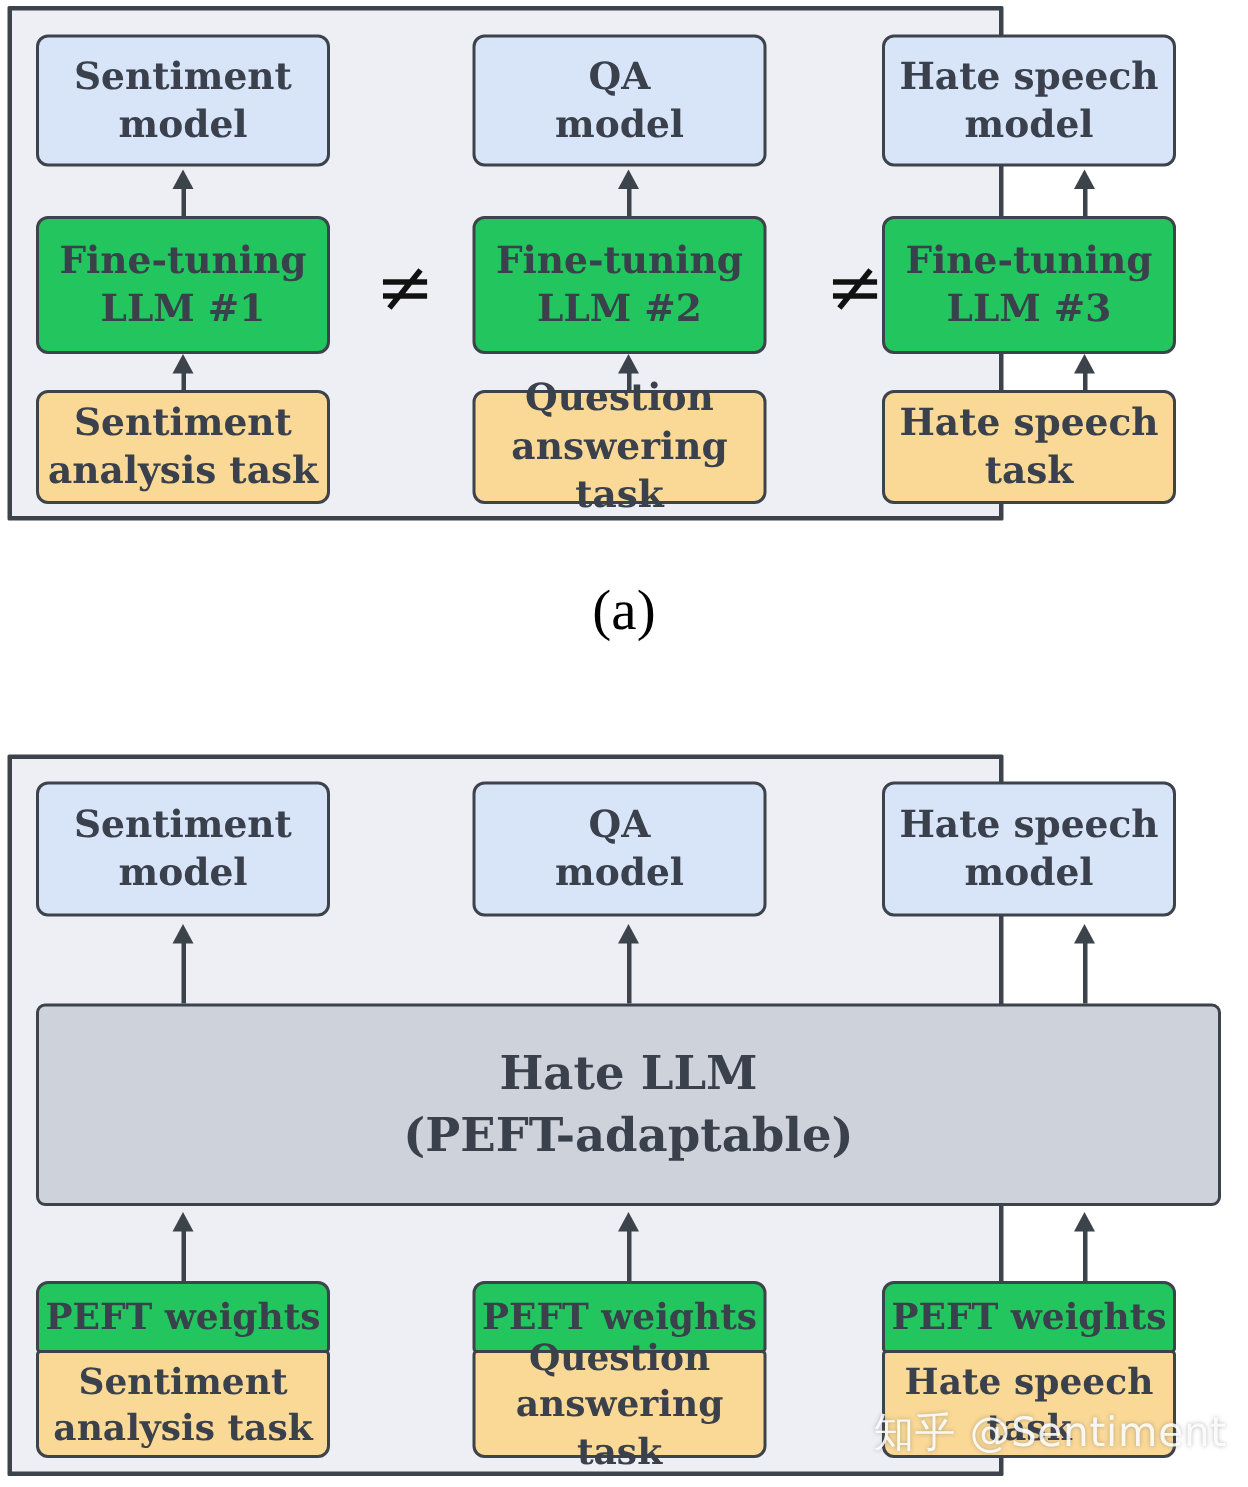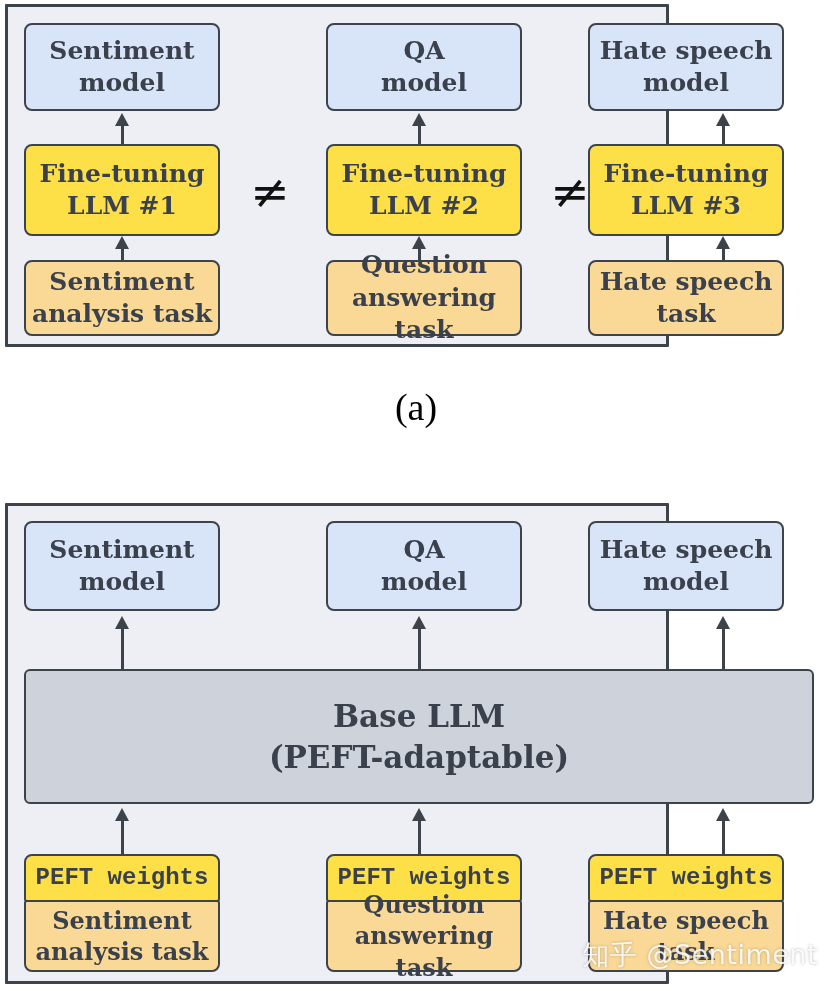--- a/index.html
+++ b/index.html
@@ -18,36 +18,36 @@
   #panel-b { top: 503px; height: 481px; }
 
   .box {
     position: absolute; box-sizing: border-box;
     border: 2.5px solid #3d434b; border-radius: 8px;
     display: flex; align-items: center; justify-content: center;
     text-align: center; font-weight: bold; color: #3a414c;
     font-size: 25px; line-height: 1.3; white-space: pre-line;
   }
   .blue   { background: #d8e4f8; }
-  .pink   { background: #fde047; }
+  .pink   { background: #22c55e; }
   .yellow { background: #fad996; }
   .gray   { background: #ced3db; }
 
   
-  .col0 { left: 16px; }  .col1 { left: 318px; }  .col2 { left: 580px; }
+  .col0 { left: 16px; }  .col1 { left: 307px; }  .col2 { left: 580px; }
   .wbox { width: 196px; }
 
   
   #panel-a .model-row { top: 16px;  height: 88px; }
   #panel-a .ft-row    { top: 137px; height: 92px; }
   #panel-a .task-row  { top: 253px; height: 76px; }
 
   
   #panel-b .model-row { top: 15px;  height: 90px; }
-  #panel-b .peft-row  { top: 348px; height: 48px; border-radius: 8px 8px 3px 3px; font-family: Liberation Mono, monospace; }
+  #panel-b .peft-row  { top: 348px; height: 48px; border-radius: 8px 8px 3px 3px; }
   #panel-b .task-row  { top: 394px; height: 72px; border-radius: 3px 3px 8px 8px; font-size: 24px; }
   #panel-b .peft-row  { font-size: 24px; }
 
   #base-llm {
     left: 16px; top: 163px; width: 790px; height: 135px;
     font-size: 31px; border-radius: 6px;
   }
 
   .arrow { position: absolute; width: 14px; }
   .arrow .stem {
@@ -161,21 +161,21 @@
     </div>
   <div class="arrow mid-up ax1">
       <div class="head"></div>
       <div class="stem"></div>
     </div>
   <div class="arrow mid-up ax2">
       <div class="head"></div>
       <div class="stem"></div>
     </div>
 
-  <div class="box gray" id="base-llm">Base LLM
+  <div class="box gray" id="base-llm">Hate LLM
 (PEFT-adaptable)</div>
 
   <div class="arrow low-up ax0">
       <div class="head"></div>
       <div class="stem"></div>
     </div>
   <div class="arrow low-up ax1">
       <div class="head"></div>
       <div class="stem"></div>
     </div>

